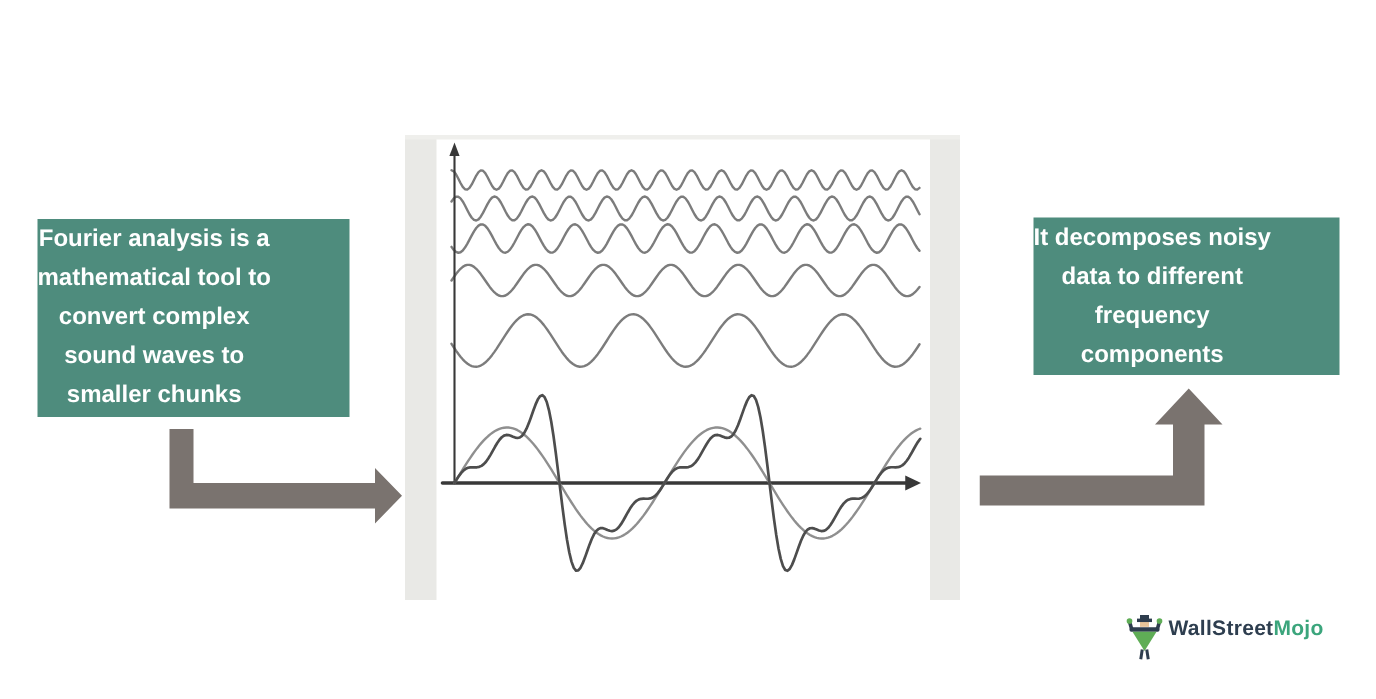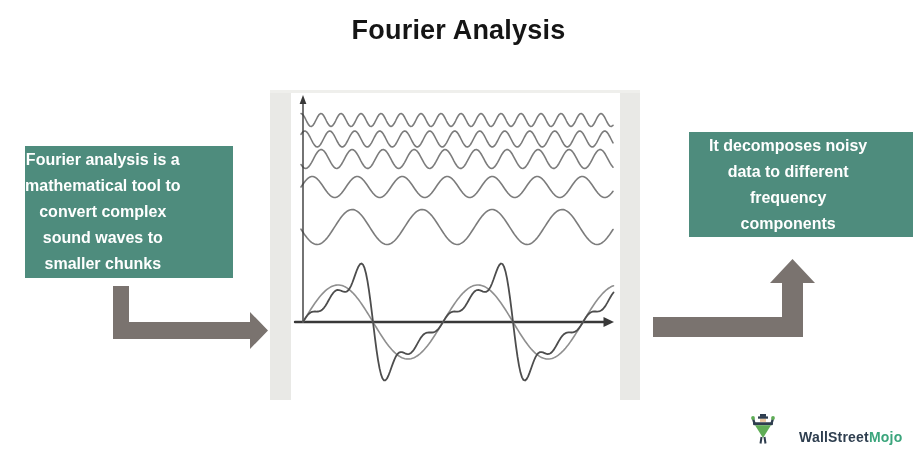--- a/index.html
+++ b/index.html
@@ -12,46 +12,45 @@
     text-align:center;font-size:27px;font-weight:bold;color:#151515;
     letter-spacing:.2px;
   }
   .callout{
     position:absolute;background:var(--green,#4e8c7d);color:#ffffff;
     font-weight:bold;font-size:16px;line-height:26px;text-align:center;
     display:flex;align-items:center;justify-content:flex-start;
     white-space:pre-line;
   }
   .callout.left-box{left:25px;top:146px;width:208px;height:132px;}
-  .callout.right-box{left:689px;top:132px;width:204px;height:105px;padding-left:20px;}
+  .callout.right-box{left:689px;top:145px;width:204px;height:105px;}
   .elbow-arrow{position:absolute;}
   .elbow-arrow polygon{fill:var(--arrow,#7a736f);}
   .figure{
     position:absolute;left:270px;top:90px;width:370px;height:310px;
     background:#ffffff;
   }
   .figure .strip{position:absolute;top:0;height:310px;background:var(--strip,#e9e9e6);}
   .figure .strip-left{left:0;width:21px;}
   .figure .strip-right{right:0;width:20px;}
   .figure .strip-top{position:absolute;top:0;left:0;right:0;height:3px;background:#efefec;}
   .figure svg{position:absolute;left:0;top:0;}
   .logo{
     position:absolute;left:750px;top:410px;height:36px;
-    display:flex;align-items:flex-end;gap:23px;
+    display:flex;align-items:flex-start;gap:3px;
   }
   .logo .brand{font-size:14px;font-weight:bold;letter-spacing:.2px;}
   .logo .brand-dark{color:var(--logo-dark,#2e3e4f);}
   .logo .brand-green{color:var(--logo-green,#3ba57c);}
 </style>
 </head>
 <body>
 
 <div class="canvas">
 
-  <h1 class="page-title">Fourier Analysis</h1>
 
   <div class="callout left-box">
     <span>Fourier analysis is a
 mathematical tool to
 convert complex
 sound waves to
 smaller chunks</span>
   </div>
 
   <div class="callout right-box">

